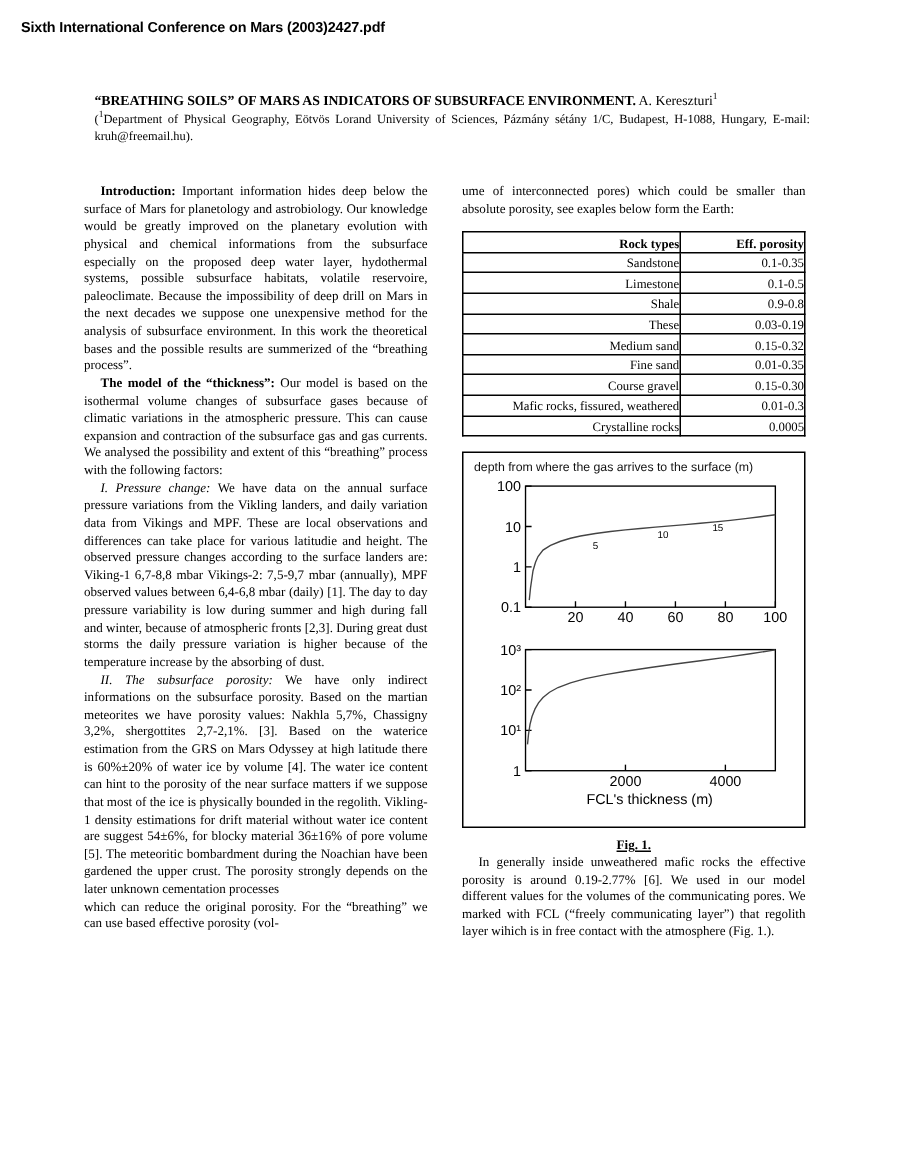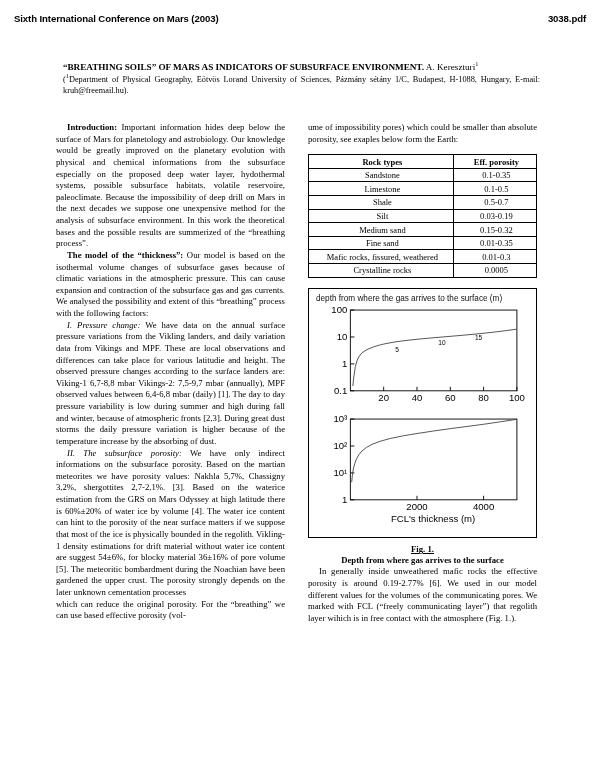--- a/index.html
+++ b/index.html
@@ -13,21 +13,20 @@
     color: #000000;
     position: relative;
     overflow: hidden;
   }
 
   
   .page-header {
     position: absolute;
     top: 13px; left: 14px; right: 14px;
     display: flex;
-    justify-content: space-between;
     align-items: baseline;
     font-family: "Liberation Sans", "DejaVu Sans", sans-serif;
     font-weight: bold;
     font-size: 9.6px;
     letter-spacing: -0.1px;
   }
 
   
   .title-block {
     position: absolute;
@@ -73,21 +72,21 @@
     border-collapse: collapse;
     width: 100%;
     margin-top: 9px;
     font-size: 8.5px;
     line-height: 10px;
     table-layout: fixed;
   }
   .por-table td, .por-table th {
     border: 0.8px solid #000;
     padding: 1.3px 0 1.3px 3px;
-    text-align: center;
+    text-align: right;
     font-weight: normal;
     white-space: nowrap;
     overflow: hidden;
   }
   .por-table th {
     font-weight: bold;
   }
   .por-table col.c-rock { width: 63.5%; }
   .por-table col.c-por  { width: 36.5%; }
 
@@ -118,21 +117,21 @@
   .fig-caption .fig-num { display: block; text-decoration: underline; }
   .fig-caption .fig-text { display: block; }
 
   .after-figure { margin-top: 11px; }
 </style>
 </head>
 <body>
 
 <div class="page-header">
   <span>Sixth International Conference on Mars (2003)</span>
-  <span>3038.pdf</span>
+  <span>2427.pdf</span>
 </div>
 
 <div class="title-block">
   <span class="paper-title">“BREATHING SOILS” OF MARS AS INDICATORS OF SUBSURFACE ENVIRONMENT.</span>
   <span class="authors">
     <span>A. Kereszturi</span><sup>1</sup>
   </span>
   <span class="affiliation"><span>(</span><sup>1</sup><span>Department of Physical Geography, Eötvös Lorand University of Sciences, Pázmány sétány 1/C, Budapest, H-1088, Hungary, E-mail: kruh@freemail.hu).</span></span>
 </div>
 
@@ -141,21 +140,21 @@
       <p><span class="run-in">Introduction:</span><span> Important information hides deep below the surface of Mars for planetology and astrobiology. Our knowledge would be greatly improved on the planetary evolution with physical and chemical informations from the subsurface especially on the proposed deep water layer, hydothermal systems, possible subsurface habitats, volatile reservoire, paleoclimate. Because the impossibility of deep drill on Mars in the next decades we suppose one unexpensive method for the analysis of subsurface environment. In this work the theoretical bases and the possible results are summerized of the “breathing process”.</span></p>
       <p><span class="run-in">The model of the “thickness”:</span><span> Our model is based on the isothermal volume changes of subsurface gases because of climatic variations in the atmospheric pressure. This can cause expansion and contraction of the subsurface gas and gas currents. We analysed the possibility and extent of this “breathing” process with the following factors:</span></p>
       <p><span class="run-in-italic">I. Pressure change:</span><span> We have data on the annual surface pressure variations from the Vikling landers, and daily variation data from Vikings and MPF. These are local observations and differences can take place for various latitudie and height. The observed pressure changes according to the surface landers are: Viking-1 6,7-8,8 mbar Vikings-2: 7,5-9,7 mbar (annually), MPF observed values between 6,4-6,8 mbar (daily) [1]. The day to day pressure variability is low during summer and high during fall and winter, because of atmospheric fronts [2,3]. During great dust storms the daily pressure variation is higher because of the temperature increase by the absorbing of dust.</span></p>
       <p><span class="run-in-italic">II. The subsurface porosity:</span><span> We have only indirect informations on the subsurface porosity. Based on the martian meteorites we have porosity values: Nakhla 5,7%, Chassigny 3,2%, shergottites 2,7-2,1%. [3]. Based on the waterice estimation from the GRS on Mars Odyssey at high latitude there is 60%±20% of water ice by volume [4]. The water ice content can hint to the porosity of the near surface matters if we suppose that most of the ice is physically bounded in the regolith. Vikling-1 density estimations for drift material without water ice content are suggest 54±6%, for blocky material 36±16% of pore volume [5]. The meteoritic bombardment during the Noachian have been gardened the upper crust. The porosity strongly depends on the later unknown cementation processes</span></p>
       <p class="noindent"><span> which can reduce the original porosity. For the “breathing” we can use based effective porosity (vol-</span></p>
     </div>
 </div>
 
 <div class="col col-right">
 
-  <p class="noindent">ume of impossibility pores) which could be smaller than absolute porosity, see exaples below form the Earth:</p>
+  <p class="noindent">ume of interconnected pores) which could be smaller than absolute porosity, see exaples below form the Earth:</p>
 
   <table class="por-table">
     <colgroup>
         <col class="c-rock">
         <col class="c-por">
       </colgroup>
     <thead>
       <tr>
         <th>Rock types</th>
         <th>Eff. porosity</th>
@@ -165,33 +164,37 @@
         <tr>
           <td>Sandstone</td>
           <td>0.1-0.35</td>
         </tr>
         <tr>
           <td>Limestone</td>
           <td>0.1-0.5</td>
         </tr>
         <tr>
           <td>Shale</td>
-          <td>0.5-0.7</td>
-        </tr>
-        <tr>
-          <td>Silt</td>
+          <td>0.9-0.8</td>
+        </tr>
+        <tr>
+          <td>These</td>
           <td>0.03-0.19</td>
         </tr>
         <tr>
           <td>Medium sand</td>
           <td>0.15-0.32</td>
         </tr>
         <tr>
           <td>Fine sand</td>
           <td>0.01-0.35</td>
+        </tr>
+        <tr>
+          <td>Course gravel</td>
+          <td>0.15-0.30</td>
         </tr>
         <tr>
           <td>Mafic rocks, fissured, weathered</td>
           <td>0.01-0.3</td>
         </tr>
         <tr>
           <td>Crystalline rocks</td>
           <td>0.0005</td>
         </tr>
       </tbody>
@@ -256,17 +259,16 @@
             </g>
           <path id="l-curve" fill="none" stroke="#444" stroke-width="0.9" d="M37.32,68.58 L37.98,61.92 L38.97,55.44 L40.29,50.20 L42.27,45.16 L44.58,41.17 L47.55,37.66 L51.84,34.15 L57.45,31.05 L65.70,27.97 L75.60,25.23 L88.80,22.53 L102.00,20.34 L118.50,17.83 L135.00,15.51 L151.50,13.35 L168.00,11.17 L184.50,8.73 L201.00,6.23"></path>
           <text id="l-xlabel" x="118" y="108" text-anchor="middle" font-size="9.5" font-family="Liberation Sans, DejaVu Sans, sans-serif" fill="#000">FCL's thickness (m)</text>
         </g>
       </svg>
     </div>
   </div>
 
   <div class="fig-caption">
     <span class="fig-num">Fig. 1.</span>
-    <span class="fig-text">Depth from where gas arrives to the surface</span>
   </div>
 
   <p class="after-figure">In generally inside unweathered mafic rocks the effective porosity is around 0.19-2.77% [6]. We used in our model different values for the volumes of the communicating pores. We marked with FCL (“freely communicating layer”) that regolith layer wihich is in free contact with the atmosphere (Fig. 1.).</p>
 </div>
 
 </body></html>

